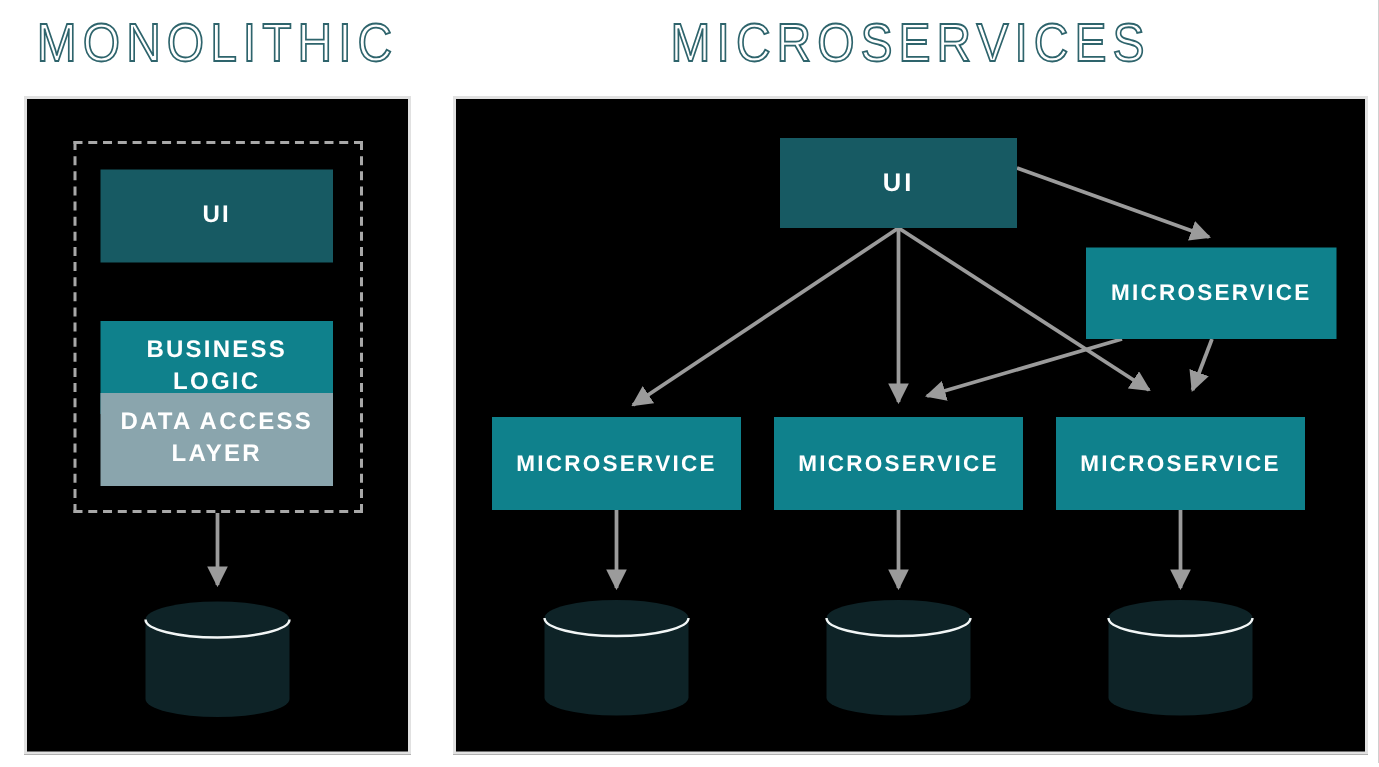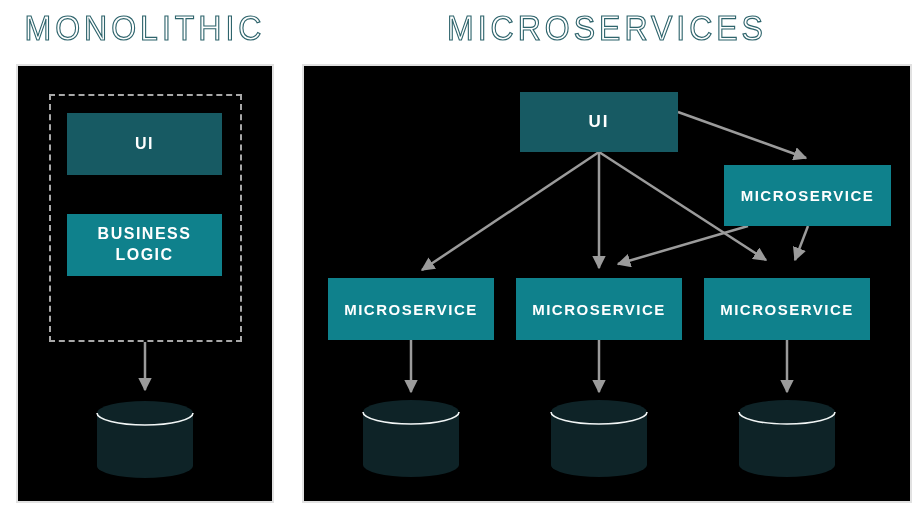--- a/index.html
+++ b/index.html
@@ -89,20 +89,21 @@
     </defs>
   </svg>
 
   <div class="title mono">MONOLITHIC</div>
   <div class="title micro">MICROSERVICES</div>
 
   <div class="panel mono">
     <div class="dashed-box">
       <div class="layer l0">UI</div>
       <div class="layer l1">BUSINESS LOGIC</div>
+      <div class="layer l2">DATA ACCESS LAYER</div>
     </div>
 
     <svg class="edges">
         <line x1="127" y1="276" x2="127" y2="324" marker-end="url(#ah)"></line>
       </svg>
 
     <svg class="db d1" viewBox="0 0 98 80">
       <path class="fill" d="M1 13 L1 66 A48 12 0 0 0 97 66 L97 13 A48 12 0 0 0 1 13 Z"></path>
       <path class="shine" d="M1 13 A48 12 0 0 0 97 13"></path>
     </svg>

